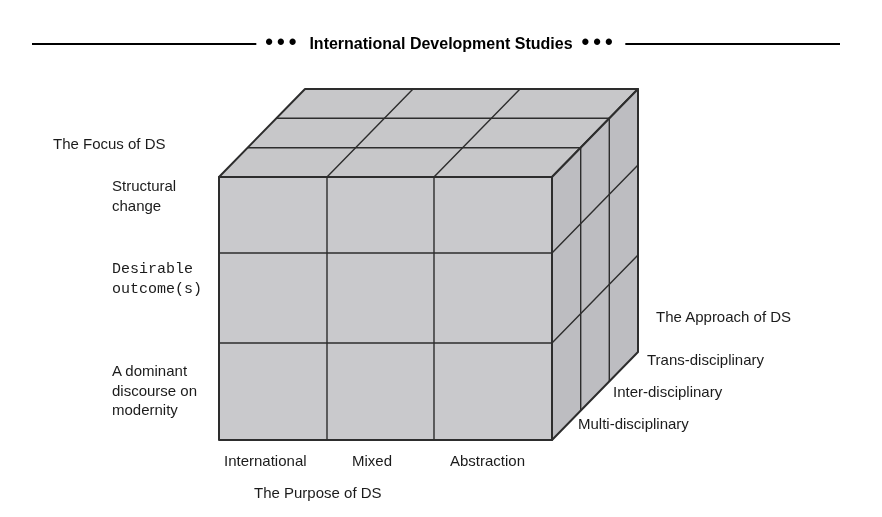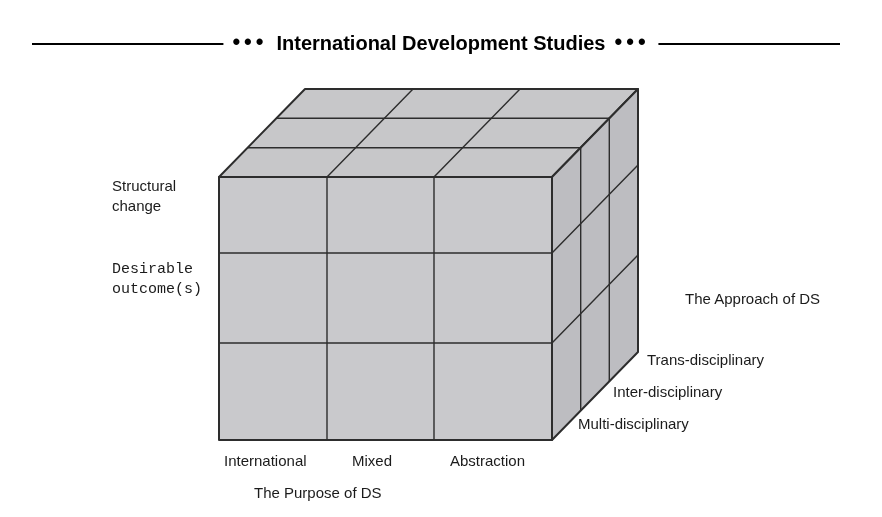--- a/index.html
+++ b/index.html
@@ -37,21 +37,21 @@
     font-weight: bold;
     font-size: 22px;
     letter-spacing: 4px;
     line-height: 25px;
     position: relative;
     top: -2px;
     color: #000000;
   }
   .title-text {
     font-weight: bold;
-    font-size: 20px;
+    font-size: 16px;
     line-height: 25px;
     color: #000000;
   }
   svg.cube { position: absolute; left: 0; top: 0; }
   .lbl {
     position: absolute;
     font-size: 15px;
     line-height: 19.5px;
     white-space: pre-line;
     color: #1b1b1b;
@@ -84,26 +84,30 @@
       <path d="M327 177 L413 89 M434 177 L520 89"></path>
 
       <path d="M247.7 147.7 L580.7 147.7 M276.3 118.3 L609.3 118.3"></path>
 
       <path d="M580.7 147.7 L580.7 410.7 M609.3 118.3 L609.3 381.3"></path>
 
       <path d="M552 253 L638 165 M552 343 L638 255"></path>
     </g>
   </svg>
 
+  <div class="lbl" style="left:53px; top:134px;">The Focus of DS</div>
   <div class="lbl" style="left:112px; top:176px;">Structural
 change</div>
   <div class="lbl" style="left:112px; top:260px;font-family:Liberation Mono, monospace;">Desirable
 outcome(s)</div>
+  <div class="lbl" style="left:112px; top:361px;">A dominant
+discourse on
+modernity</div>
 
-  <div class="lbl" style="left:656px; top:289px;margin-left:29px;">The Approach of DS</div>
+  <div class="lbl" style="left:656px; top:307px;">The Approach of DS</div>
   <div class="lbl" style="left:613px; top:382px;">Inter-disciplinary</div>
   <div class="lbl" style="left:647px; top:350px;">Trans-disciplinary</div>
   <div class="lbl" style="left:578px; top:414px;text-align:center;">Multi-disciplinary</div>
 
   <div class="lbl" style="left:224px; top:451px;">International</div>
   <div class="lbl" style="left:352px; top:451px;text-align:right;">Mixed</div>
   <div class="lbl" style="left:450px; top:451px;">Abstraction</div>
   <div class="lbl" style="left:254px; top:483px;">The Purpose of DS</div>
 
 </div>

